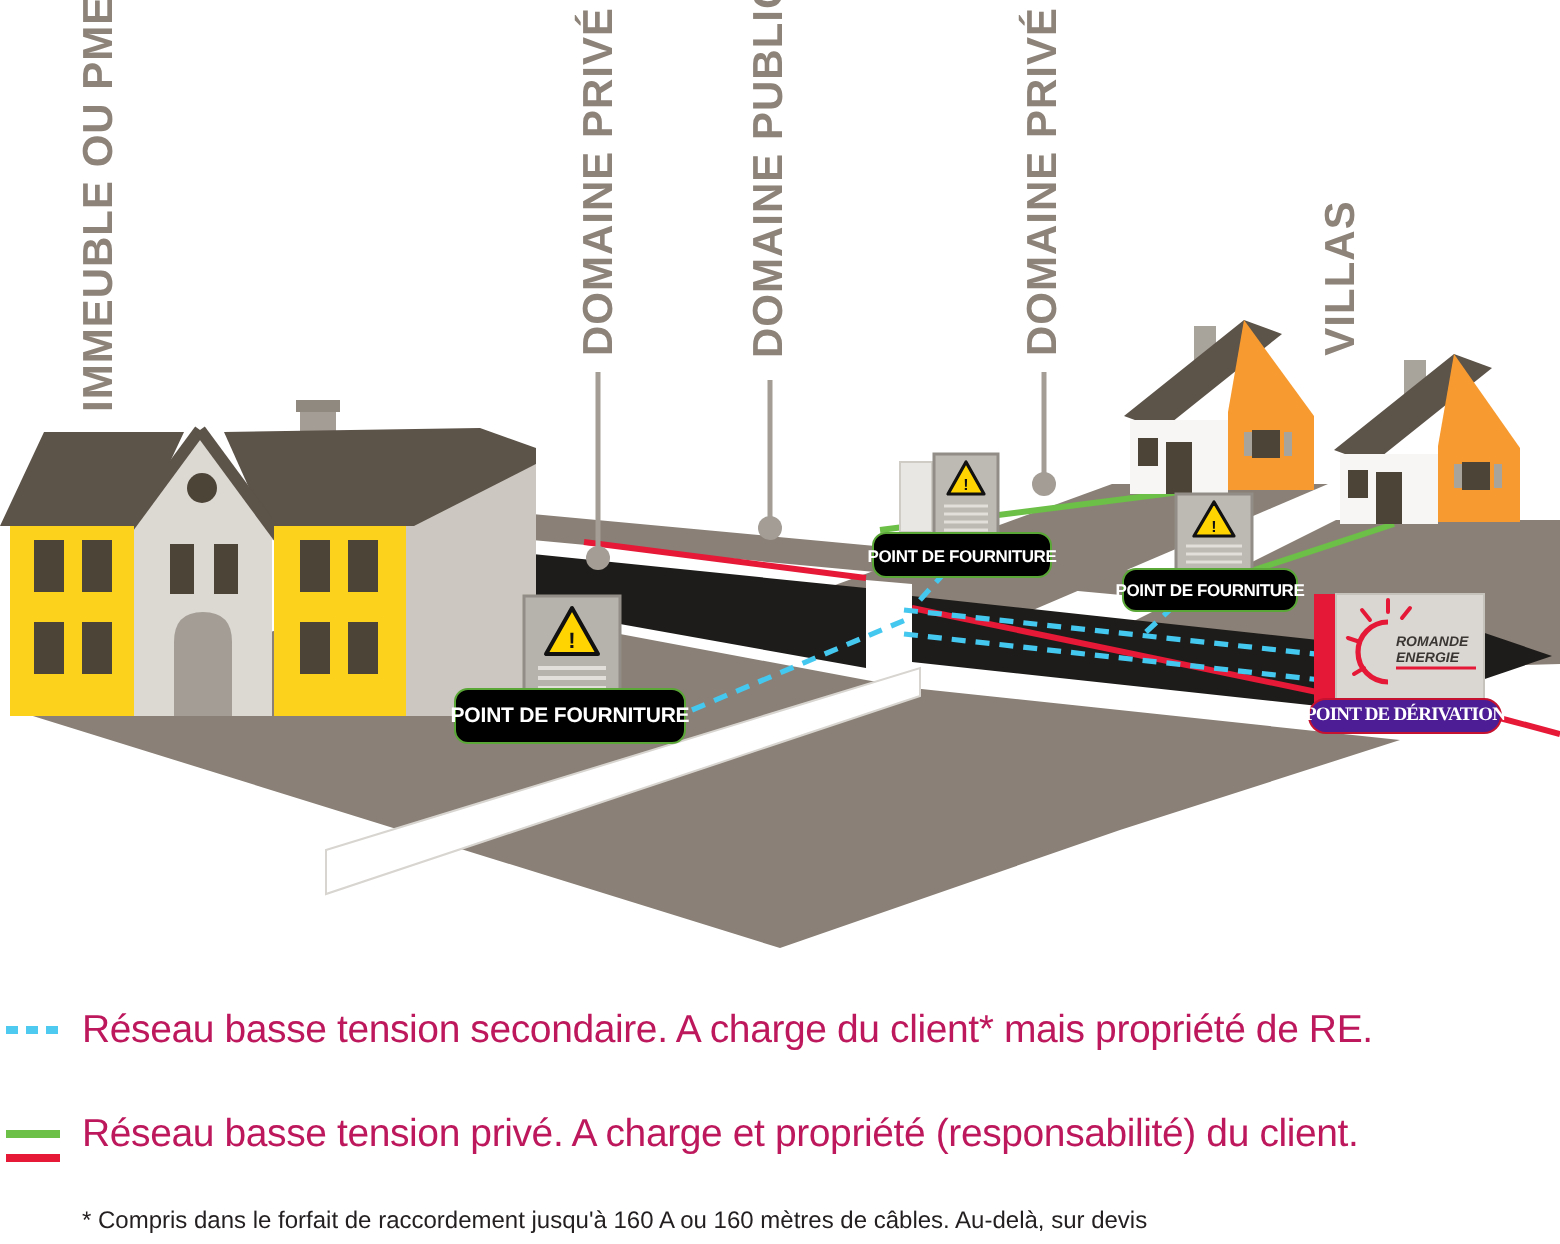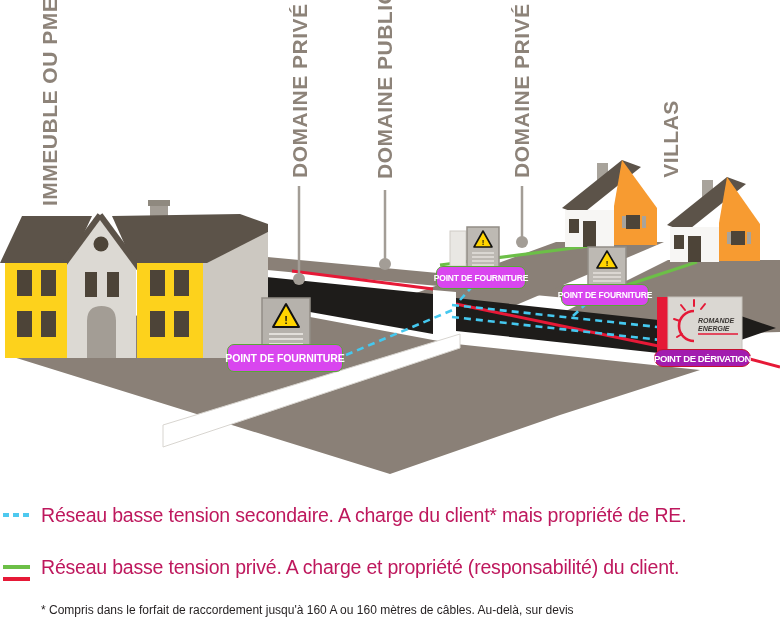--- a/index.html
+++ b/index.html
@@ -8,23 +8,23 @@
     font-family:"Liberation Sans","DejaVu Sans",sans-serif;
   }
   #scene{position:absolute;left:0;top:0;}
   .zone-label{
     position:absolute;height:24px;line-height:24px;text-align:center;white-space:nowrap;
     transform:rotate(-90deg);font-weight:bold;font-size:21px;letter-spacing:.5px;color:#8d8379;
   }
   .badge{
     position:absolute;display:flex;align-items:center;justify-content:center;
     color:#ffffff;font-weight:bold;white-space:nowrap;
-    background:#d946ef;border:1px solid #5aa637;border-radius:7px;box-sizing:border-box;
+    background:#000000;border:1px solid #5aa637;border-radius:7px;box-sizing:border-box;
   }
-  .badge.red{background:#a21caf;border-color:#c51230;border-radius:9px;}
+  .badge.red{background:#4c1d95;border-color:#c51230;border-radius:9px;font-family:Liberation Serif, serif;}
   .legend-row{position:absolute;left:3px;display:flex;align-items:center;height:24px;}
   .legend-swatch{width:27px;height:4px;margin-right:11px;flex:0 0 auto;}
   .legend-swatch.dashed{background:repeating-linear-gradient(90deg,#4ec9ef 0 6px,transparent 6px 10px);}
   .legend-swatch.green{background:#6cbf47;}
   .legend-swatch.red{background:#e61937;}
   .legend-text{font-size:19.5px;color:#be185d;letter-spacing:-0.2px;white-space:nowrap;}
   .footnote{position:absolute;left:41px;top:603px;font-size:12px;color:#231f20;white-space:nowrap;}
 </style>
 </head>
 <body>

